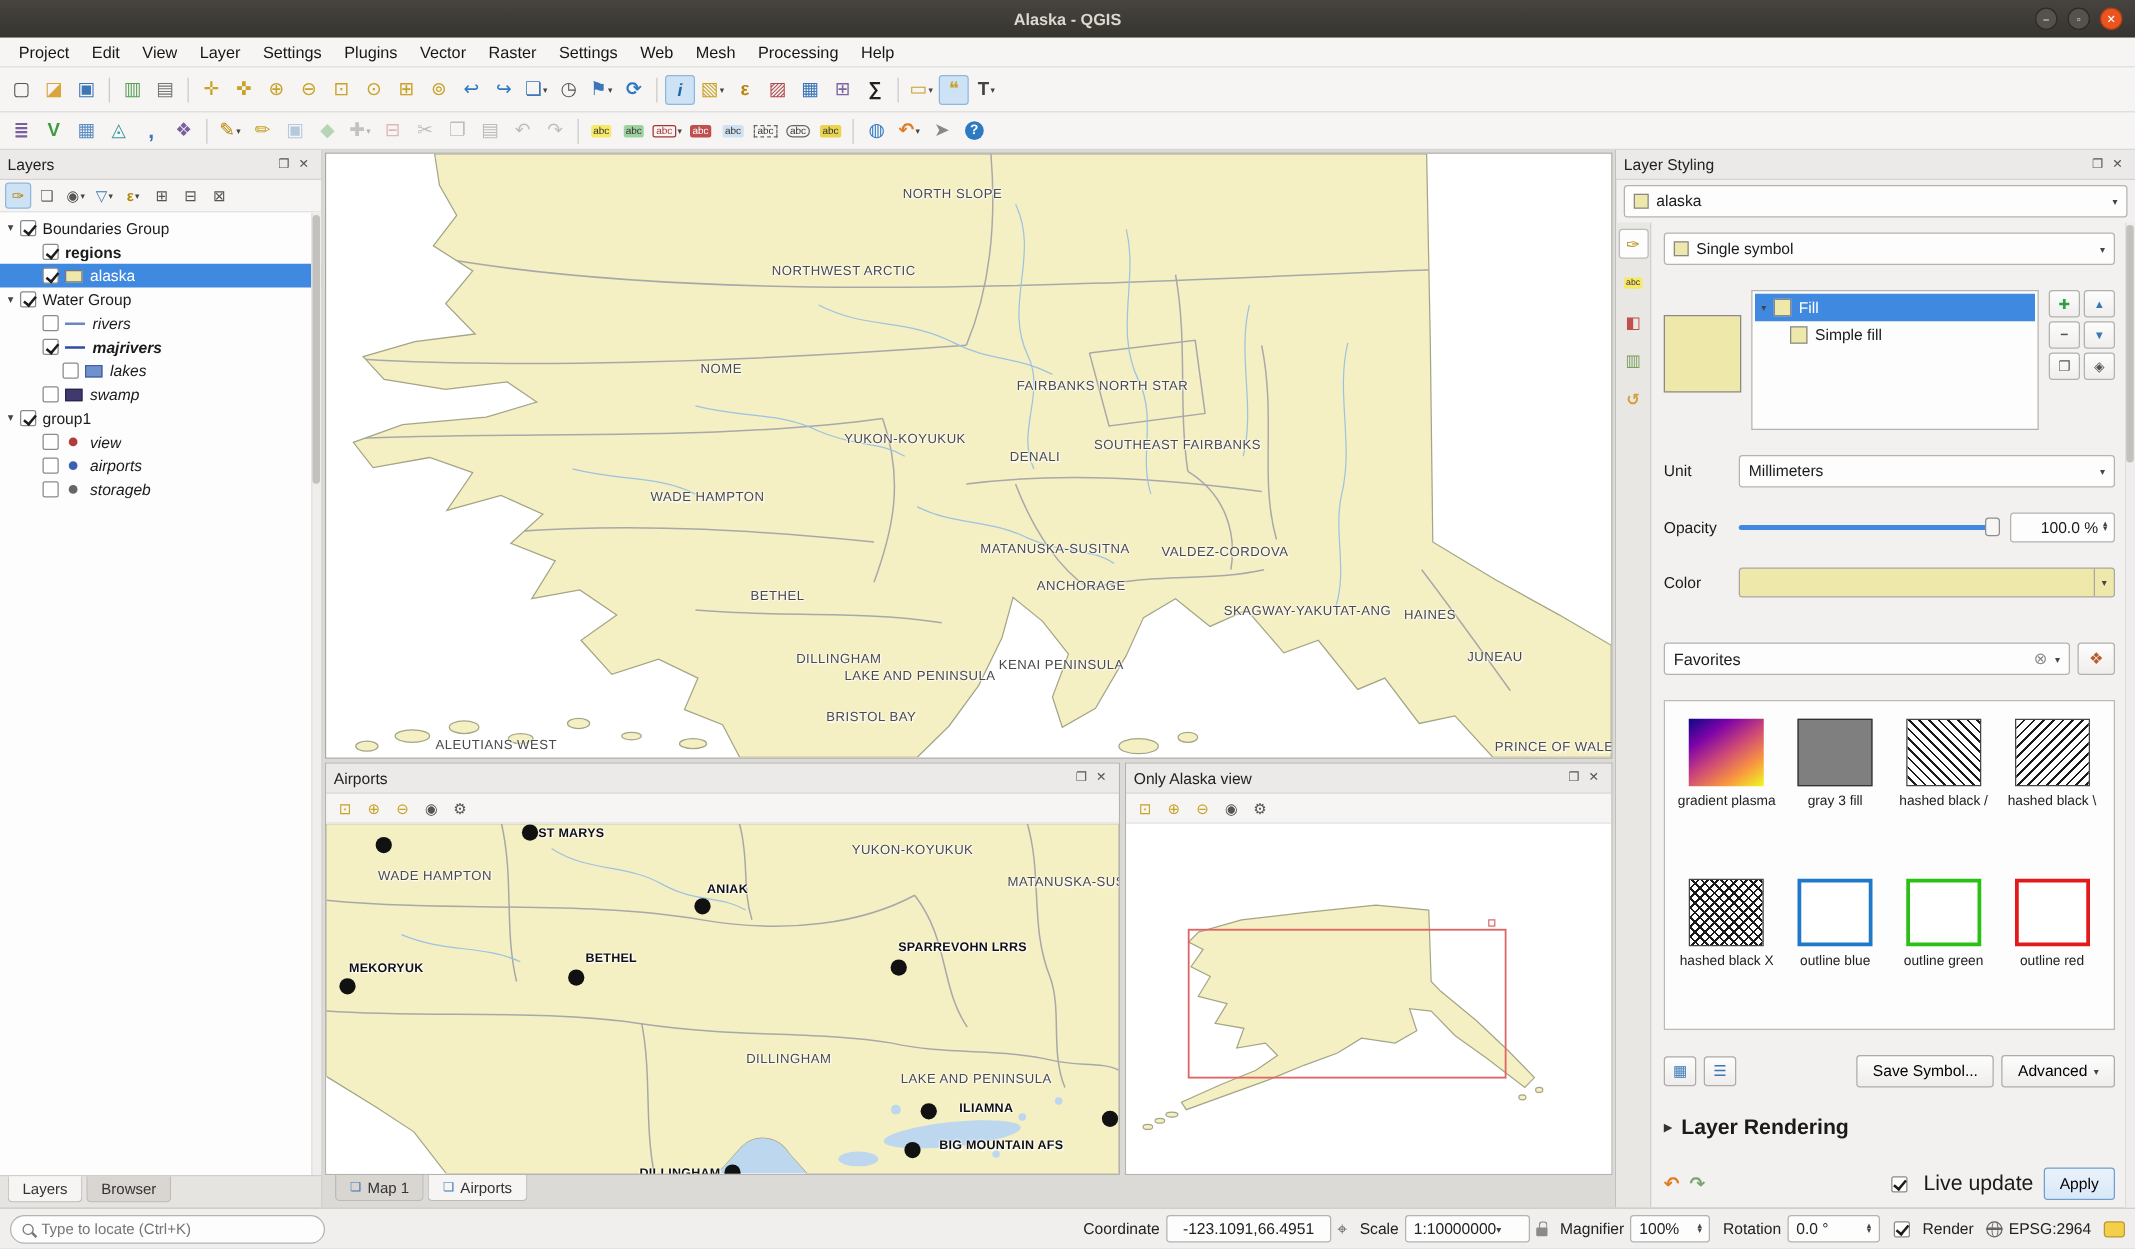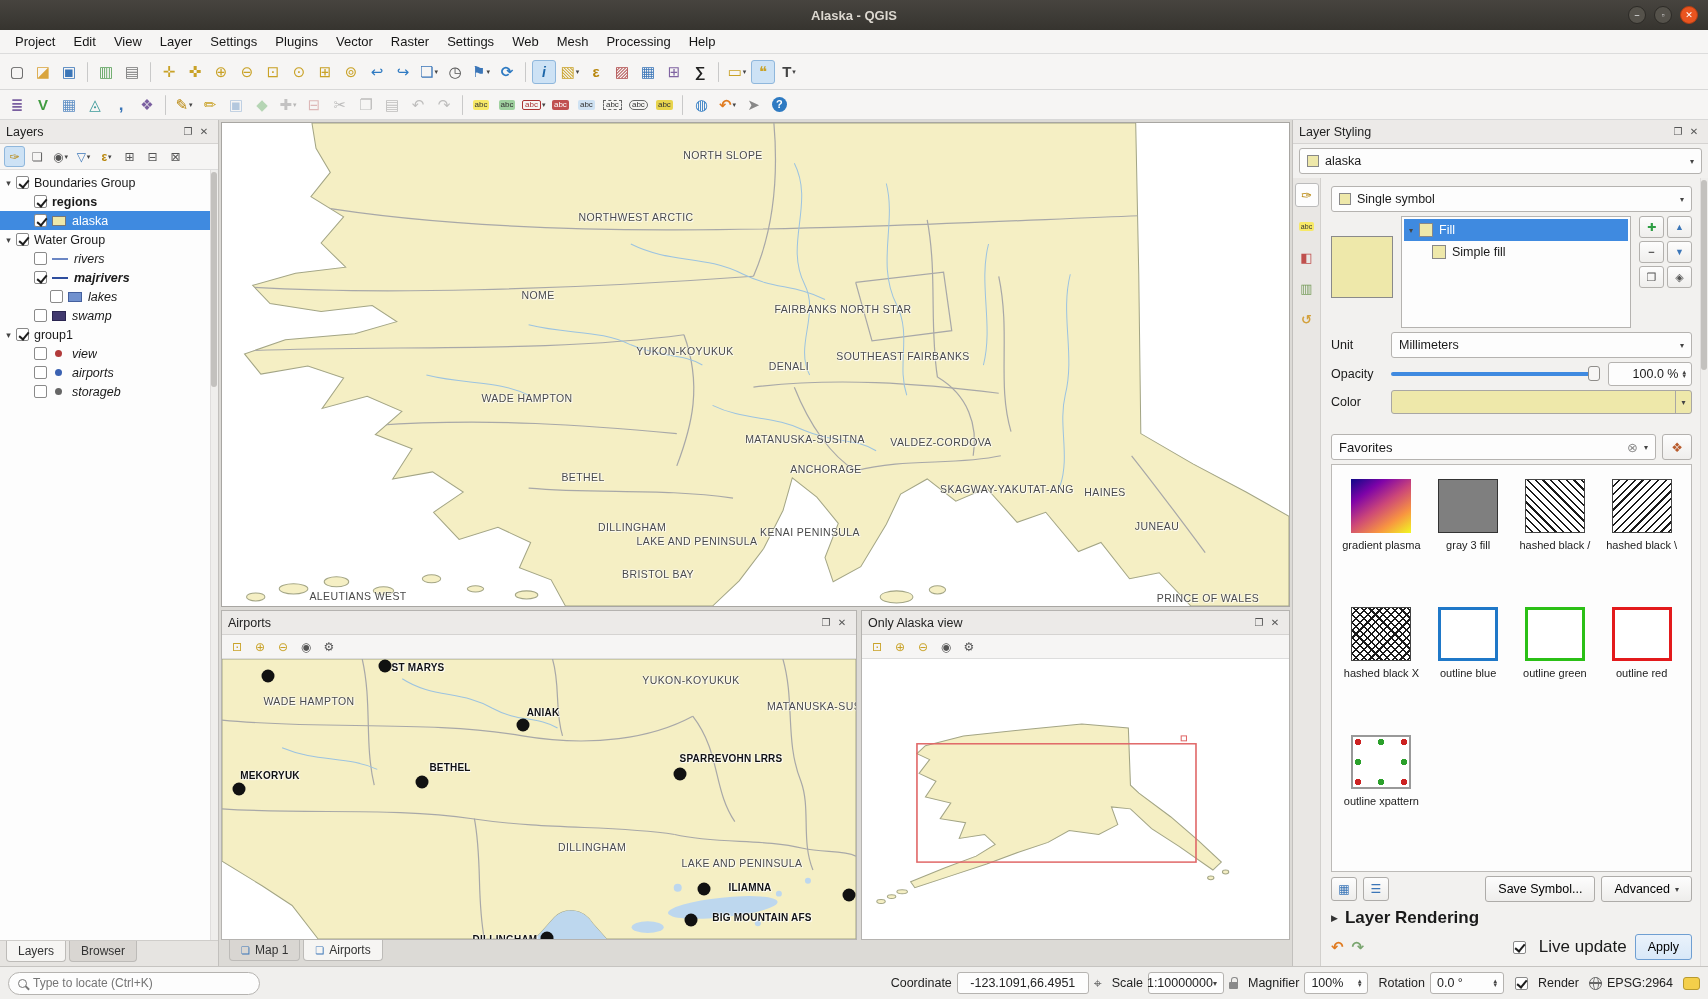--- a/index.html
+++ b/index.html
@@ -28,21 +28,21 @@
   .tb-caret{font-size:7px;color:#444;margin-left:1px}
   .tb-caret:empty{display:none}
 
   
   .content{flex:1;display:flex;min-height:0}
   .panel-header{height:24px;display:flex;align-items:center;padding:0 6px;font-size:12.5px;background:#eceae8;border-bottom:1px solid #d5d3d1;flex:none;color:#222}
   .sp{flex:1}
   .ph-btn{width:16px;height:16px;display:flex;align-items:center;justify-content:center;font-size:10px;color:#555}
 
   
-  .left-panel{width:219px;flex:none;background:#f2f1ef;border-right:1px solid #c2c0bd;display:flex;flex-direction:column;min-height:0}
+  .left-panel{width:258px;flex:none;background:#f2f1ef;border-right:1px solid #c2c0bd;display:flex;flex-direction:column;min-height:0}
   .layers-toolbar{height:26px;display:flex;align-items:center;padding:0 3px;background:#f6f5f4;border-bottom:1px solid #ddd;flex:none}
   .layers-toolbar .tb-item{min-width:21px;height:21px}
   .layers-toolbar .tb-glyph{font-size:12px}
   .layer-tree{flex:1;background:#fdfdfd;position:relative;padding-top:3px;overflow:hidden}
   .tree-row{height:19px;display:flex;align-items:center;font-size:12.5px}
   .tree-row[data-selected="true"]{background:#3f8ae0;color:#fff}
   .expander{width:13px;text-align:center;font-size:9px;color:#444;flex:none}
   .tree-row[data-selected="true"] .expander{color:#fff}
   .cb{width:13px;height:13px;background:#fff;border:1px solid #8a8a8a;border-radius:2px;margin:0 5px 0 1px;position:relative;flex:none}
   .cb[data-checked="true"]::after{content:"";position:absolute;left:3.5px;top:0.5px;width:4px;height:8px;border-right:2px solid #1d1d1d;border-bottom:2px solid #1d1d1d;transform:rotate(40deg)}
@@ -78,21 +78,21 @@
   .combo{height:26px;background:#fdfdfd;border:1px solid #b5b3b0;border-radius:3px;display:flex;align-items:center;gap:6px;padding:0 7px;font-size:12.5px}
   .caret{font-size:8px;color:#444}
   .combo .caret{margin-left:auto}
   .combo-row{padding:4px 6px;flex:none}
   .mini-sq{width:12px;height:12px;background:#eee8aa;border:1px solid #888;flex:none}
   .styling-body{flex:1;display:flex;min-height:0}
   .vtabs{width:28px;flex:none;background:#e9e7e4;border-right:1px solid #d2d0cd;display:flex;flex-direction:column;align-items:center;gap:7px;padding-top:5px}
   .vtab{width:24px;height:24px;display:flex;align-items:center;justify-content:center;border:1px solid transparent;border-radius:3px}
   .vtab[data-state="active"]{background:#fdfdfd;border-color:#bbb}
   .vtab .tb-glyph{font-size:13px}
-  .styling-content{flex:1;display:flex;flex-direction:column;gap:4px;padding:8px 16px 6px 10px;min-width:0;position:relative}
+  .styling-content{flex:1;display:flex;flex-direction:column;gap:20px;padding:8px 16px 6px 10px;min-width:0;position:relative}
   .symbol-area{display:flex;gap:8px;align-items:flex-start}
   .symbol-preview{width:62px;height:62px;border:1px solid #8a8a8a;margin-top:20px;flex:none}
   .symbol-tree{flex:1;height:112px;background:#fdfdfd;border:1px solid #b5b3b0;padding:2px;overflow:hidden}
   .stree-row{height:22px;display:flex;align-items:center;gap:6px;padding:0 5px;font-size:12.5px}
   .stree-row[data-selected="true"]{background:#3f8ae0;color:#fff}
   .stree-row .mini-sq{width:14px;height:14px}
   .stree-indent{padding-left:28px}
   .symbol-btns{display:grid;grid-template-columns:25px 25px;gap:3px;flex:none}
   .sb{height:22px;background:linear-gradient(#fdfdfd,#efeeec);border:1px solid #b3b1ae;border-radius:3px;display:flex;align-items:center;justify-content:center;font-size:11px}
   .form-row{display:flex;align-items:center;gap:8px;flex:none}
@@ -1160,21 +1160,21 @@
     <span class="sp"></span>
     <div class="sb-group">
       <span>Coordinate</span>
       <div class="sb-box">
         <input type="text" value="-123.1091,66.4951" style="">
       </div>
       <span style="color:#666;font-size:14px">⌖</span>
     </div>
     <div class="sb-group">
       <span>Scale</span>
-      <div class="sb-box" style="width:76px;justify-content:flex-end">
+      <div class="sb-box" style="width:100px;justify-content:flex-start">
         <span>1:10000000</span>
         <span class="caret">▾</span>
       </div>
       <span class="padlock"></span>
     </div>
     <div class="sb-group">
       <span>Magnifier</span>
       <div class="sb-box" style="width:64px;justify-content:space-between">
         <span>100%</span>
         <span class="spin-arrows">

